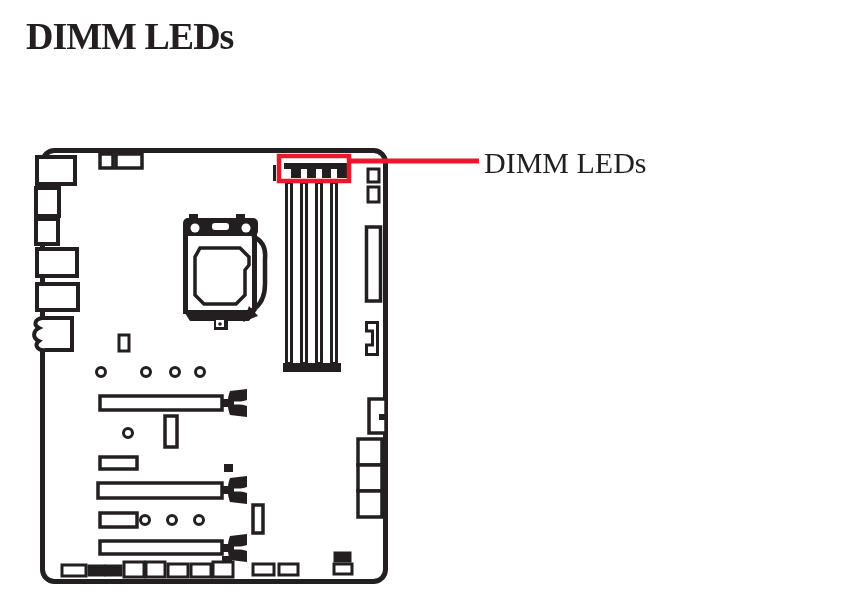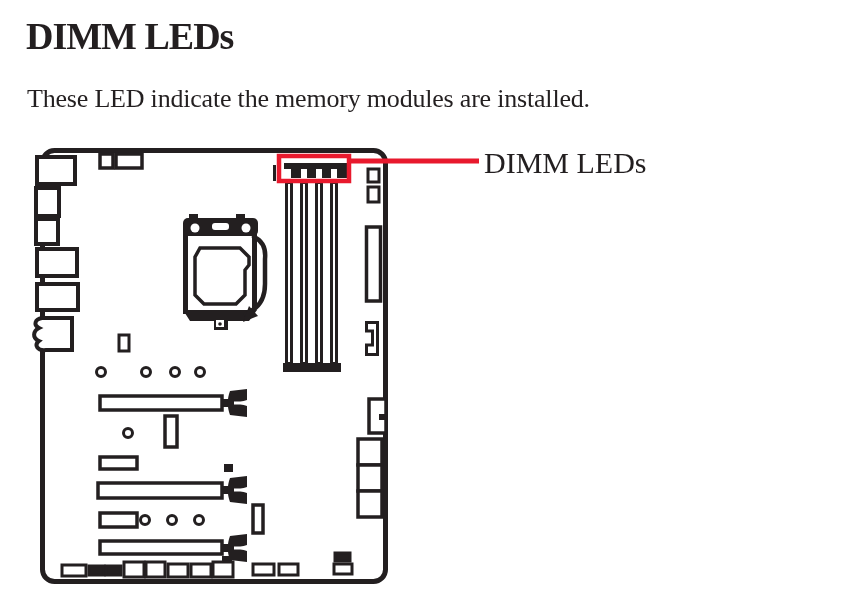--- a/index.html
+++ b/index.html
@@ -27,21 +27,20 @@
     font-size:30px;color:var(--ink);white-space:nowrap;
   }
 </style>
 </head>
 <body>
 
 <div class="page">
 
   <h1 class="page-title">DIMM LEDs</h1>
 
-  <p class="page-description">These LED indicate the memory modules are installed.</p>
 
   <svg class="diagram-svg" viewBox="0 0 860 612" xmlns="http://www.w3.org/2000/svg">
 
     <defs>
       <g id="pcie-latch">
         <rect x="0" y="-4" width="10" height="8" fill="var(--ink)"></rect>
         <path d="M9,-12 L26,-14 V-3 L16,0 L26,3 V14 L9,12 C6,4 6,-4 9,-12 Z" fill="var(--ink)"></path>
         <rect x="13" y="-1.5" width="14" height="3" fill="#fff"></rect>
       </g>
     </defs>

